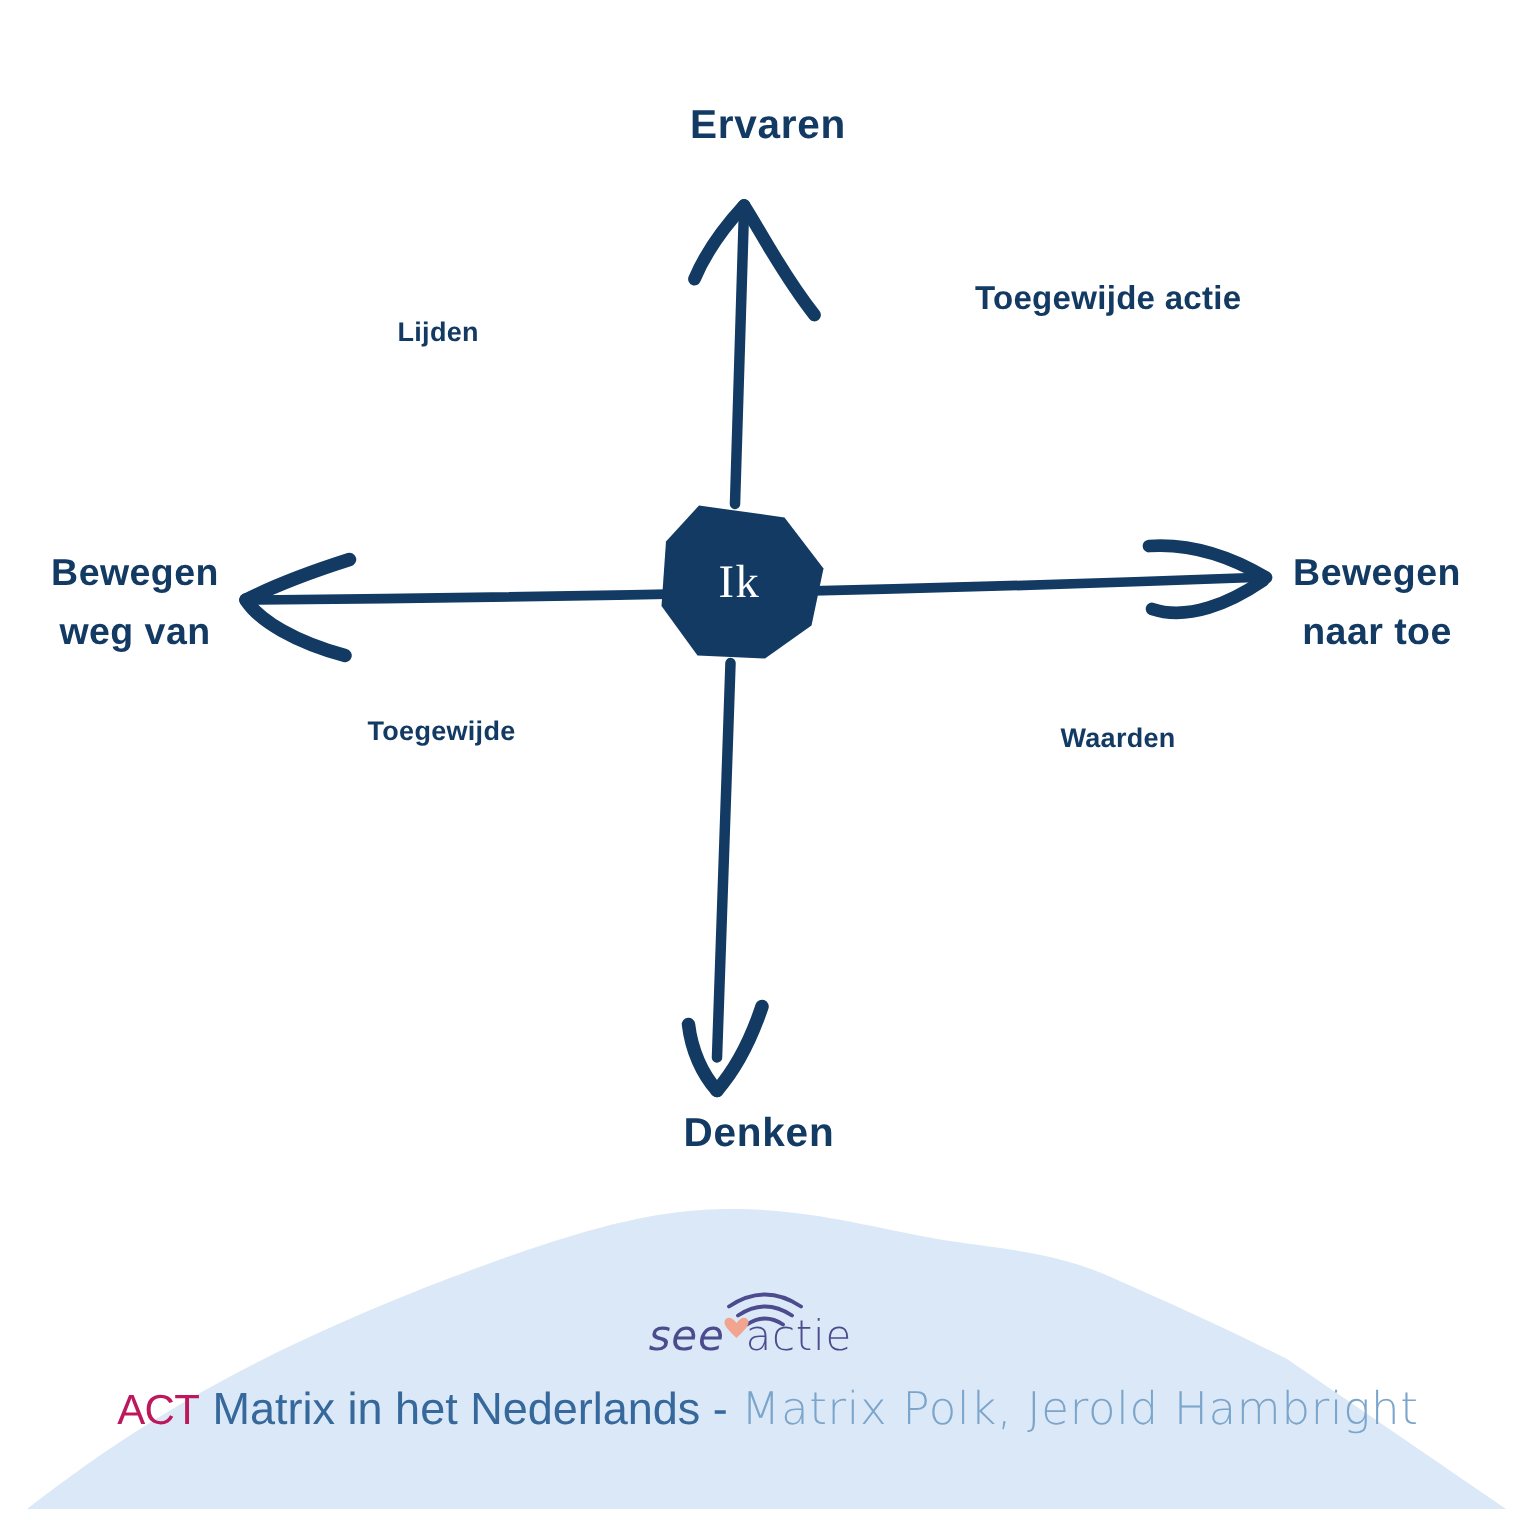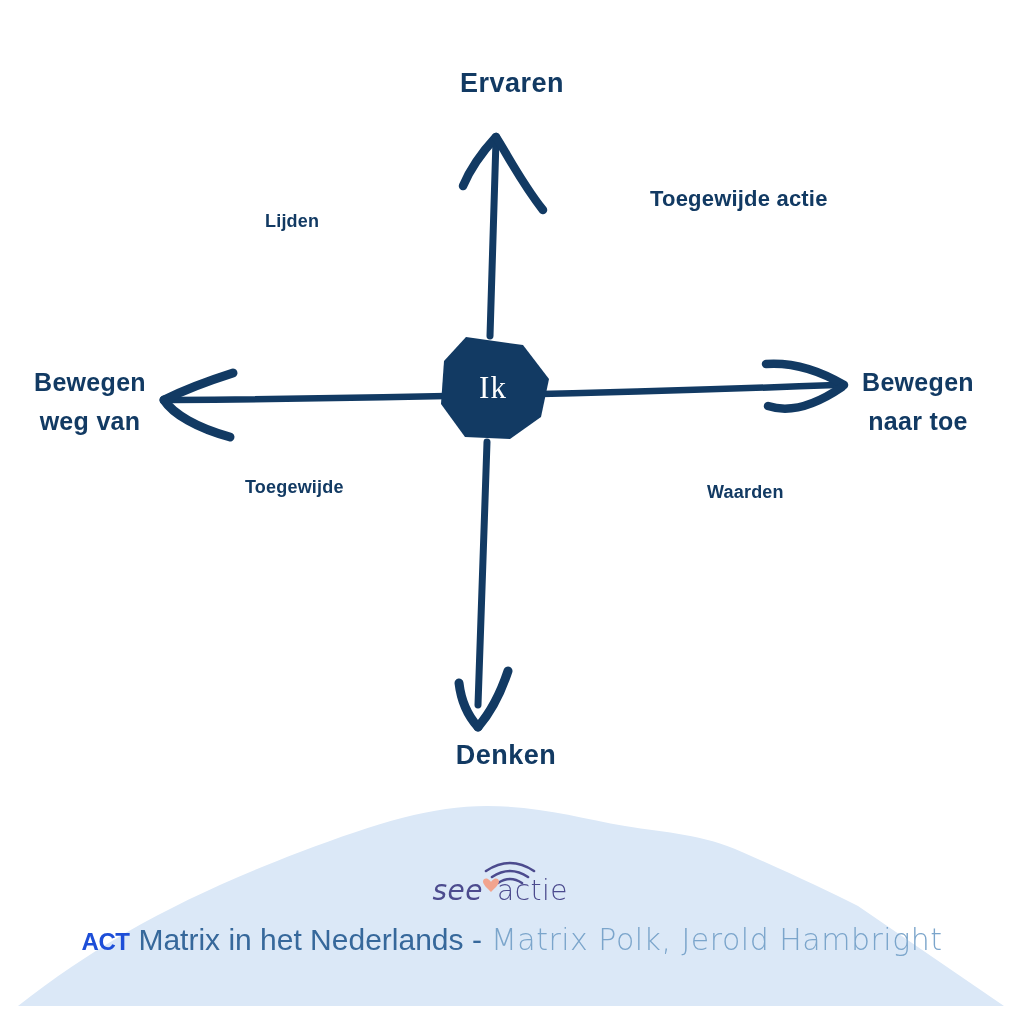--- a/index.html
+++ b/index.html
@@ -66,23 +66,23 @@
   #footer-caption{
     position:absolute;
     left:0;right:0;top:922px;
     display:flex;
     justify-content:center;
     align-items:baseline;
     gap:9px;
     white-space:nowrap;
   }
   #footer-caption .act{
-    color:#1d4ed8;
-    font-weight:700;
-    font-size:24px;
+    color:#be185d;
+    font-weight:400;
+    font-size:28px;
     letter-spacing:-.5px;
   }
   #footer-caption .title{
     color:var(--steel-blue);
     font-weight:400;
     font-size:30px;
   }
   #footer-caption .authors{
     color:var(--authors-blue);
     font-family:"DejaVu Sans", sans-serif;

